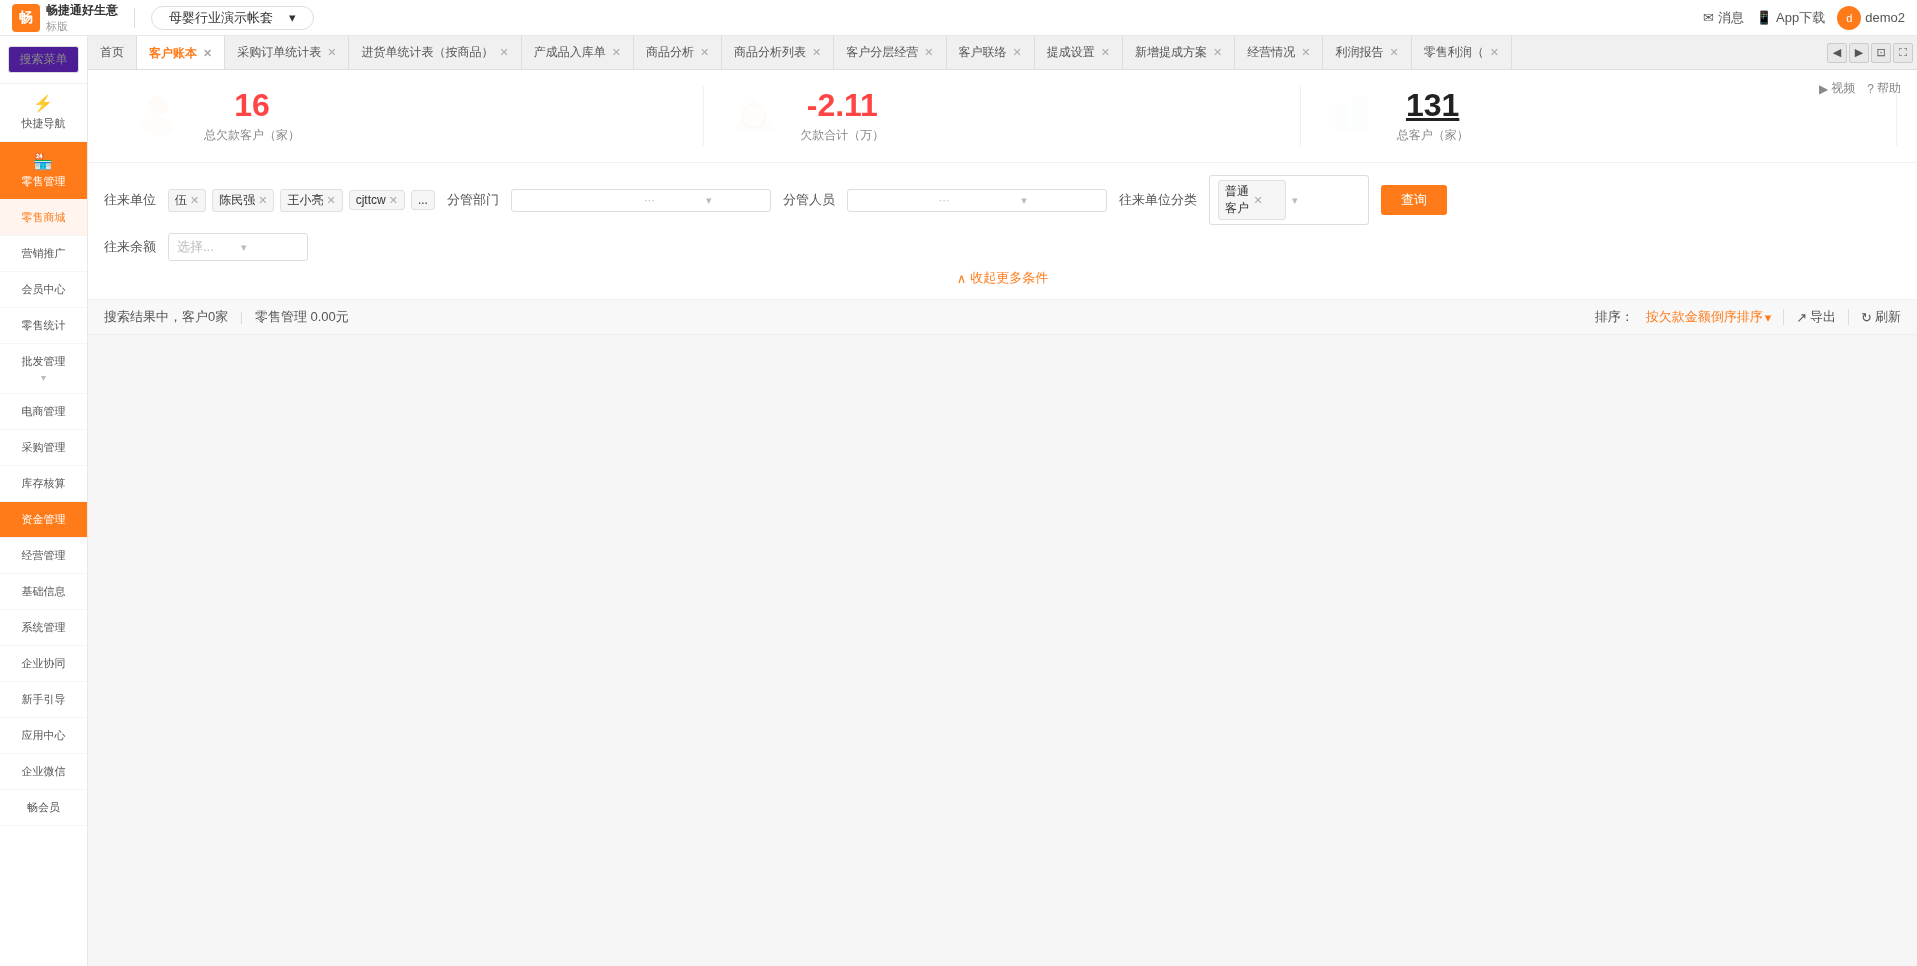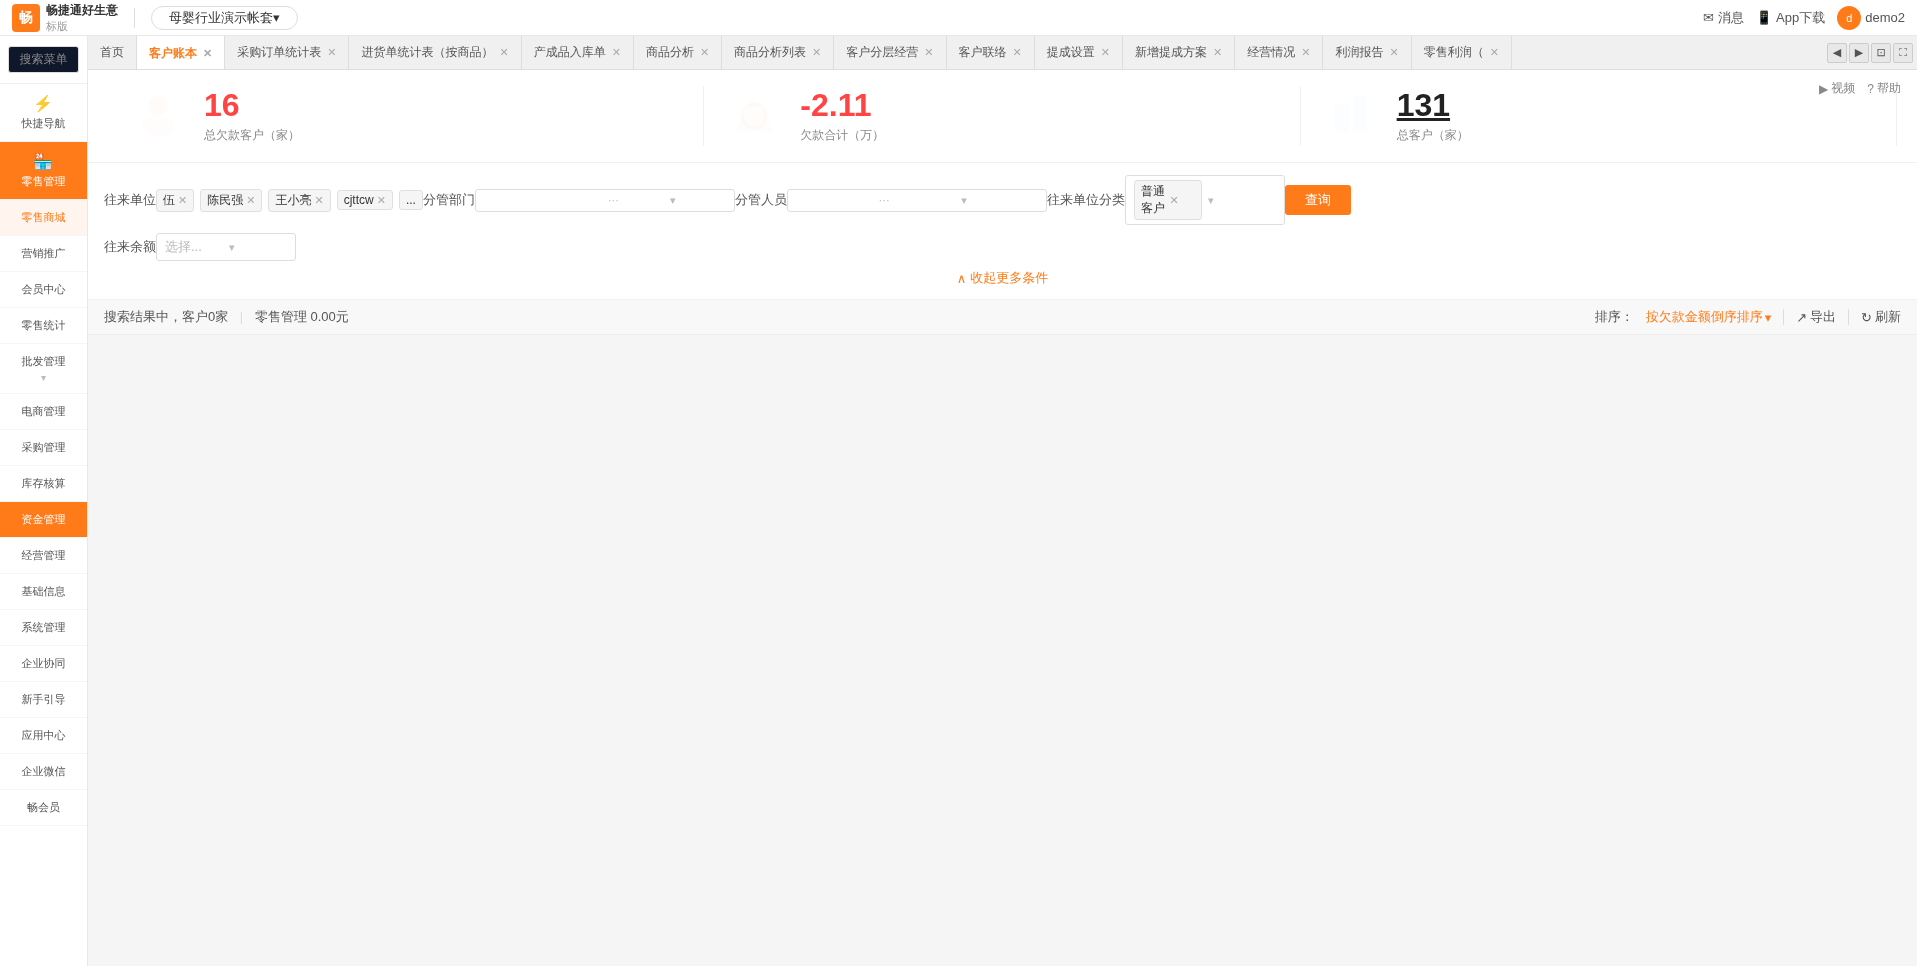--- a/index.html
+++ b/index.html
@@ -12,32 +12,32 @@
       display: flex;
       align-items: center;
       padding: 0 12px;
       border-bottom: 1px solid #e8e8e8;
       justify-content: space-between;
       flex-shrink: 0;
     }
     .top-bar-left { display: flex; align-items: center; gap: 8px; }
     .logo-area { display: flex; align-items: center; gap: 6px; }
     .logo-icon { width: 28px; height: 28px; background: #ff7b1a; border-radius: 4px; display: flex; align-items: center; justify-content: center; color: #fff; font-size: 14px; font-weight: bold; }
-    .company-selector { display: flex; align-items: center; gap: 0; font-size: 13px; color: #333; cursor: pointer; border: 1px solid #ddd; padding: 2px 17px; border-radius: 12px; background: #fff; }
+    .company-selector { display: flex; align-items: center; gap: 16px; font-size: 13px; color: #333; cursor: pointer; border: 1px solid #ddd; padding: 2px 17px; border-radius: 12px; background: #fff; }
     .top-bar-right { display: flex; align-items: center; gap: 12px; font-size: 13px; color: #555; }
     .top-bar-right-item { display: flex; align-items: center; gap: 4px; cursor: pointer; }
     .avatar { width: 24px; height: 24px; border-radius: 50%; background: #ff7b1a; display: flex; align-items: center; justify-content: center; color: #fff; font-size: 11px; }
 
     
     .main-layout { display: flex; flex: 1; overflow: hidden; }
 
     
     .sidebar { width: 88px; background: #fff; border-right: 1px solid #e8e8e8; display: flex; flex-direction: column; flex-shrink: 0; overflow-y: auto; }
     .sidebar-search { padding: 10px 8px; border-bottom: 1px solid #f0f0f0; }
-    .sidebar-search-btn { width: 100%; background: #0f172a; border: 1px solid #ddd; border-radius: 3px; padding: 4px 6px; font-size: 12px; color: #888; cursor: pointer; text-align: center; }
+    .sidebar-search-btn { width: 100%; background: #4c1d95; border: 1px solid #ddd; border-radius: 3px; padding: 4px 6px; font-size: 12px; color: #888; cursor: pointer; text-align: center; }
     .sidebar-nav-item { padding: 10px 6px; text-align: center; font-size: 12px; color: #555; cursor: pointer; border-bottom: 1px solid #f5f5f5; display: flex; flex-direction: column; align-items: center; gap: 3px; }
     .sidebar-nav-item.active { background: #ff7b1a; color: #fff; }
     .sidebar-nav-item.active-sub { background: #fff5ee; color: #ff7b1a; }
     .nav-icon { font-size: 16px; }
     .nav-label { font-size: 11px; }
     .nav-arrow { font-size: 10px; color: #bbb; }
 
     
     .content-area { flex: 1; display: flex; flex-direction: column; overflow: hidden; }
 
@@ -75,36 +75,36 @@
 
     
     .stats-row {
       background: #fff;
       display: flex;
       align-items: center;
       padding: 16px 20px;
       border-bottom: 1px solid #f0f0f0;
       gap: 0;
     }
-    .stat-block { flex: 1; display: flex; align-items: center; gap: 16px; padding: 0 20px; border-right: 1px solid #f0f0f0; }
+    .stat-block { flex: 1; display: flex; align-items: center; gap: 16px; padding: 0 20px; border-right: 1px solid #f0f0f0; text-align: center; }
     .stat-block:last-child { border-right: none; }
     .stat-icon { width: 60px; height: 60px; display: flex; align-items: center; justify-content: center; }
     .stat-icon svg { opacity: 0.15; }
     .stat-values { display: flex; flex-direction: column; }
     .stat-main-value { font-size: 32px; font-weight: bold; color: #ff4444; line-height: 1.1; }
     .stat-main-value.black { color: #222; font-weight: bold; text-decoration: underline; }
     .stat-label { font-size: 12px; color: #888; margin-top: 4px; }
 
     
     .filter-area {
       background: #fff;
       padding: 12px 16px;
       border-bottom: 1px solid #f0f0f0;
     }
-    .filter-row { display: flex; align-items: center; margin-bottom: 8px; flex-wrap: wrap; }
+    .filter-row { display: flex; align-items: center; gap: 12px; margin-bottom: 8px; flex-wrap: wrap; }
     .filter-label { font-size: 13px; color: #555; white-space: nowrap; }
     .filter-tags { display: flex; align-items: center; gap: 6px; flex-wrap: wrap; }
     .filter-tag { display: flex; align-items: center; gap: 3px; background: #f5f5f5; border: 1px solid #e0e0e0; border-radius: 3px; padding: 2px 6px; font-size: 12px; color: #333; }
     .filter-tag .tag-close { color: #aaa; cursor: pointer; font-size: 11px; }
     .filter-select { display: flex; align-items: center; gap: 6px; border: 1px solid #ddd; border-radius: 3px; padding: 4px 8px; background: #fff; cursor: pointer; font-size: 13px; color: #888; min-width: 160px; }
     .filter-select-wide { min-width: 260px; }
     .filter-select span { flex: 1; }
     .filter-select .arrow { color: #bbb; font-size: 11px; }
     .collapse-btn { display: flex; align-items: center; gap: 4px; color: #ff7b1a; font-size: 13px; cursor: pointer; margin: 0 auto; }
     .query-btn { background: #ff7b1a; color: #fff; border: none; border-radius: 3px; padding: 6px 20px; font-size: 13px; cursor: pointer; white-space: nowrap; }

